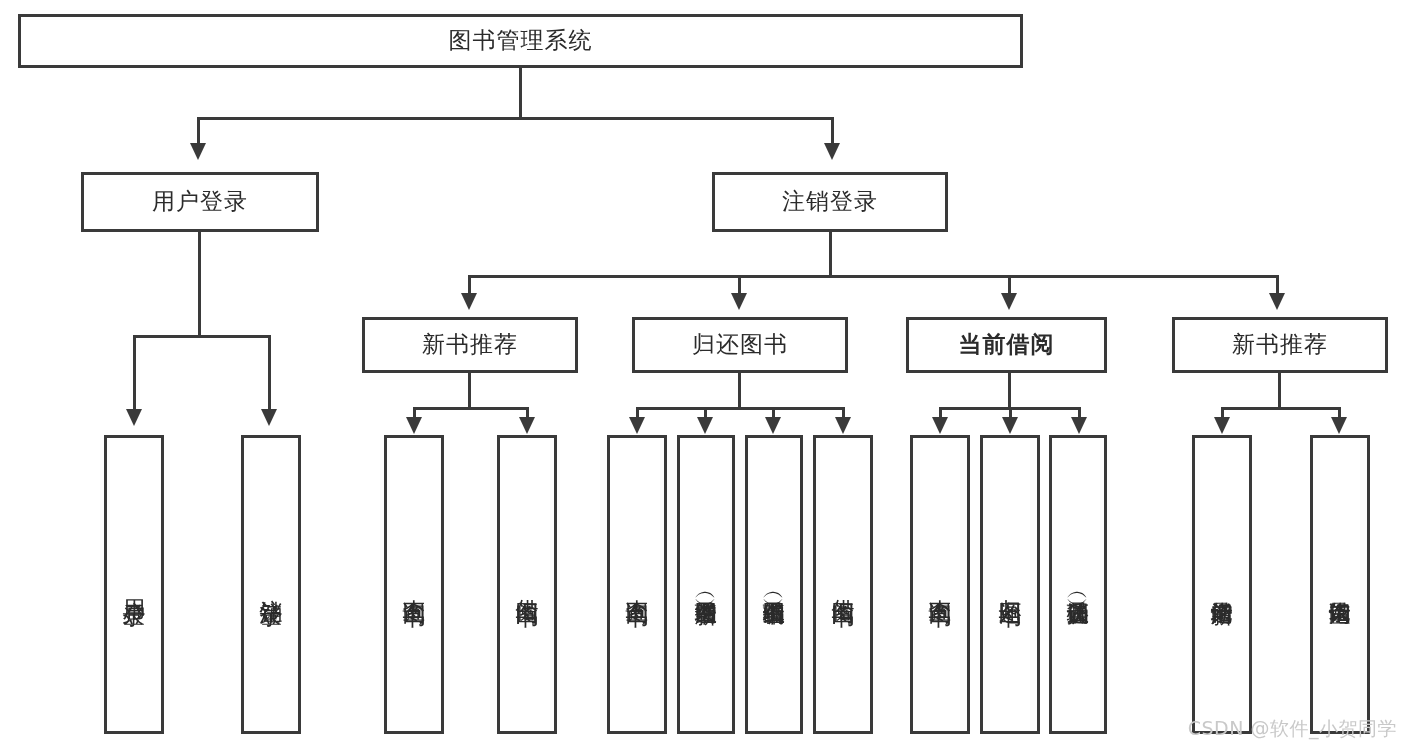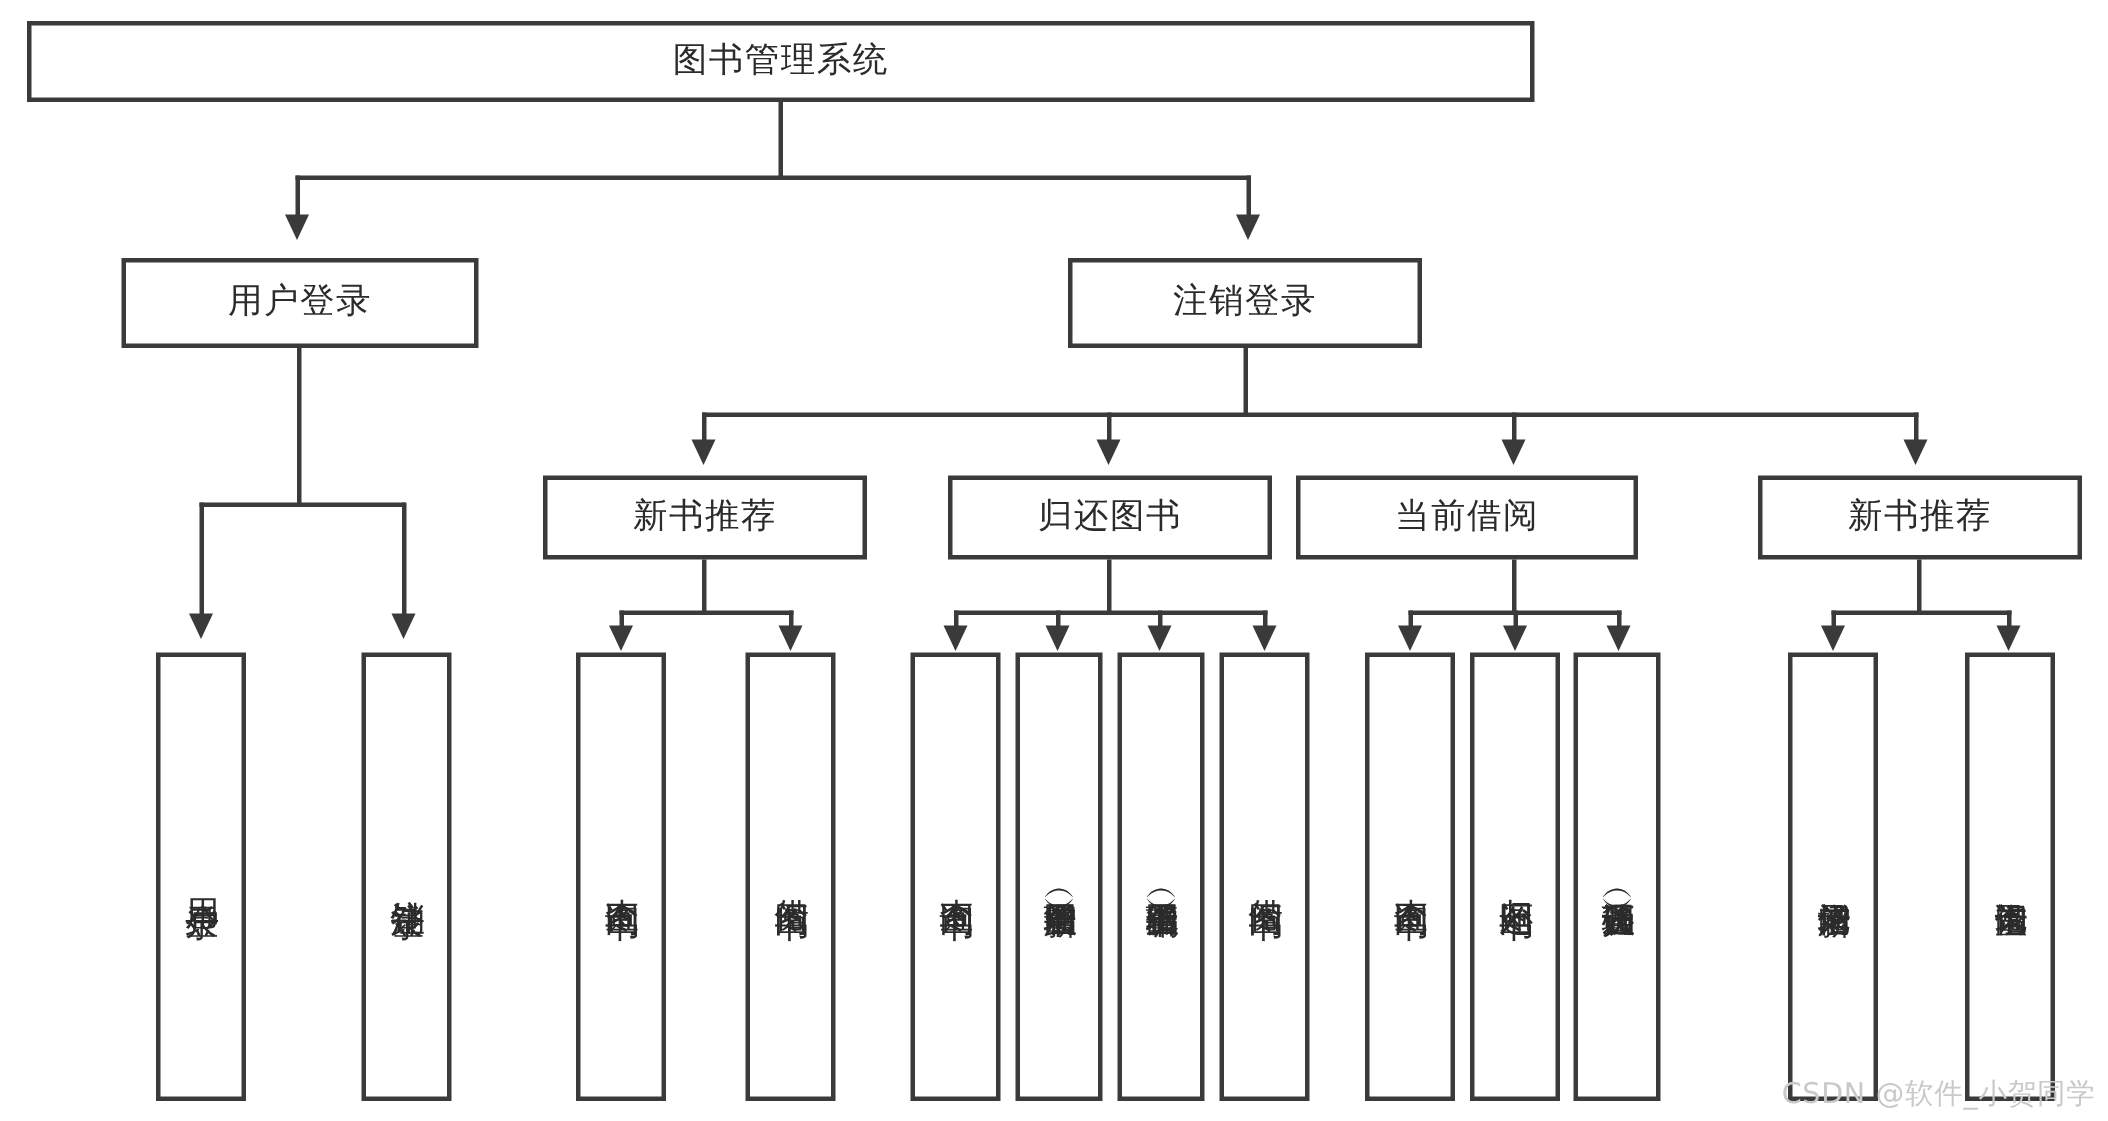--- a/index.html
+++ b/index.html
@@ -115,21 +115,21 @@
   <div class="arrow" style="left:1001px; top:293px;"></div>
   <div class="edge v" style="left:1276px; top:275px; width:3px; height:20px;"></div>
   <div class="arrow" style="left:1269px; top:293px;"></div>
 
   <div class="node horiz" style="left:362px; top:317px; width:216px; height:56px;">
     <span>新书推荐</span>
   </div>
   <div class="node horiz" style="left:632px; top:317px; width:216px; height:56px;">
     <span>归还图书</span>
   </div>
-  <div class="node horiz" style="left:864px; top:317px; width:228px; height:56px;">
+  <div class="node horiz" style="left:906px; top:317px; width:201px; height:56px;font-weight:bold;">
     <span>当前借阅</span>
   </div>
   <div class="node horiz" style="left:1172px; top:317px; width:216px; height:56px;">
     <span>新书推荐</span>
   </div>
 
   <div class="edge v" style="left:468px; top:373px; width:3px; height:36px;"></div>
   <div class="edge h" style="left:413px; top:407px; width:116px; height:3px;"></div>
   <div class="edge v" style="left:413px; top:407px; width:3px; height:12px;"></div>
   <div class="arrow" style="left:406px; top:417px;"></div>

